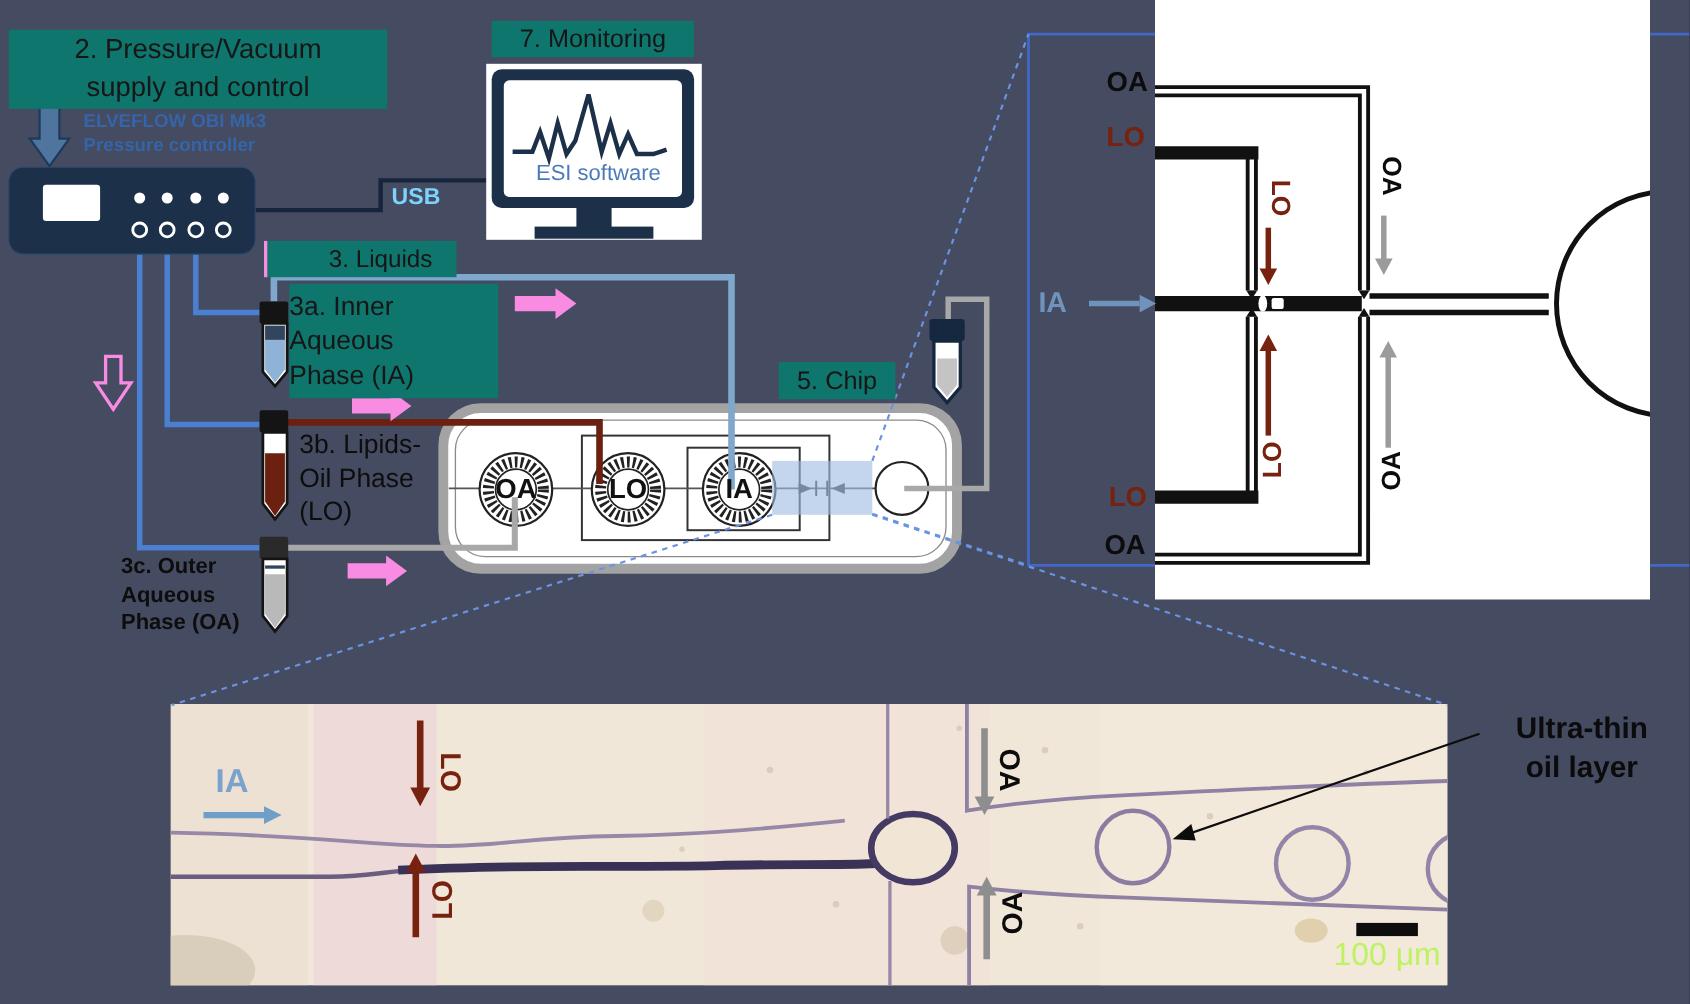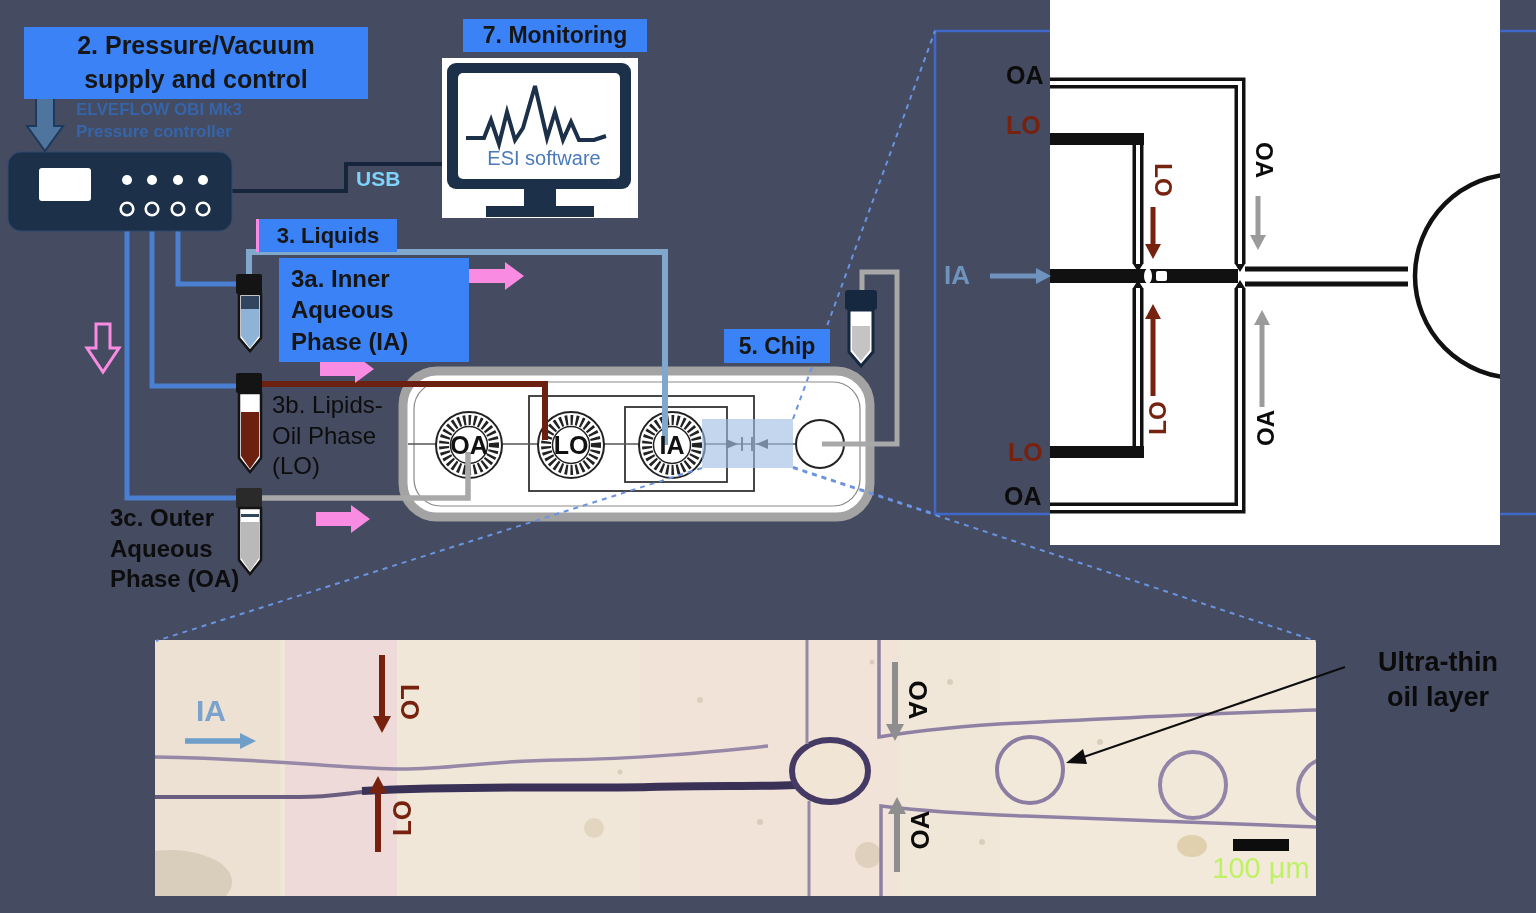--- a/index.html
+++ b/index.html
@@ -1,21 +1,21 @@
 <!DOCTYPE html>
 <html><head>
 <meta charset="utf-8">
 <style>
   html,body{margin:0;padding:0;background:#30344a;}
   #canvas{position:relative;width:1536px;height:913px;overflow:hidden;
     background:#454b61;font-family:"Liberation Sans",sans-serif;}
   #base-svg{position:absolute;left:0;top:0;z-index:1;}
   .lbl{position:absolute;z-index:5;white-space:pre-line;color:#111;}
-  .whitebox{background:#3b82f6;display:flex;align-items:center;justify-content:center;
-    text-align:center;font-weight:700;color:#161616;margin-left:16px;}
+  .whitebox{background:#0f766e;display:flex;align-items:center;justify-content:center;
+    text-align:center;font-weight:400;color:#161616;}
   .rot{position:absolute;z-index:6;width:44px;height:26px;display:flex;align-items:center;
     justify-content:center;font-weight:700;font-size:24px;}
   .rot90{transform:rotate(90deg);}
   .rotm90{transform:rotate(-90deg);}
   .red-t{color:#76220f;}
   .blk-t{color:#0c0c0c;}
 </style>
 </head>
 <body>
 
@@ -259,28 +259,28 @@
 
 <div class="lbl whitebox" style="left:8px;top:27px;width:344px;height:72px;font-size:25px;line-height:1.35;">2. Pressure/Vacuum
 supply and control</div>
 <div class="lbl" style="left:76px;top:99px;width:220px;font-size:17px;line-height:1.3;font-weight:700;color:#3565a8;">ELVEFLOW OBI Mk3
 Pressure controller</div>
 <div class="lbl" style="left:356px;top:167px;font-size:21px;font-weight:700;color:#7dd3fc;">USB</div>
 
 <div class="lbl whitebox" style="left:447px;top:19px;width:184px;height:33px;font-size:23px;">7. Monitoring</div>
 <div class="lbl" style="left:470px;top:147px;width:148px;text-align:center;font-size:20px;color:#4a7ab8;">ESI software</div>
 
-<div class="lbl whitebox" style="left:240px;top:219px;width:138px;height:33px;font-size:22px;border-left:3px solid #f98ce2;">3. Liquids</div>
-<div class="lbl whitebox" style="left:263px;top:258px;width:190px;height:104px;font-size:24px;line-height:1.3;justify-content:flex-start;text-align:left;padding-left:12px;box-sizing:border-box;">3a. Inner
+<div class="lbl whitebox" style="left:240px;top:219px;width:138px;height:33px;font-size:22px;border-left:3px solid #f98ce2;padding-left:34px;">3. Liquids</div>
+<div class="lbl whitebox" style="left:263px;top:258px;width:190px;height:104px;font-size:24px;line-height:1.3;justify-content:flex-start;text-align:left;box-sizing:border-box;">3a. Inner
 Aqueous
 Phase (IA)</div>
 <div class="lbl" style="left:272px;top:390px;width:160px;font-size:24px;line-height:1.28;font-weight:400;color:#0d0d0d;">3b. Lipids-
 Oil Phase
 (LO)</div>
-<div class="lbl" style="left:110px;top:503px;width:170px;font-size:24px;line-height:1.28;font-weight:700;color:#0d0d0d;">3c. Outer
+<div class="lbl" style="left:110px;top:503px;width:170px;font-size:20px;line-height:1.28;font-weight:700;color:#0d0d0d;">3c. Outer
 Aqueous
 Phase (OA)</div>
 
 <div class="lbl whitebox" style="left:708px;top:329px;width:106px;height:34px;font-size:23px;">5. Chip</div>
 <div class="lbl" style="left:447px;top:431px;width:44px;text-align:center;font-size:25px;font-weight:700;z-index:6;">OA</div>
 <div class="lbl" style="left:549px;top:431px;width:44px;text-align:center;font-size:25px;font-weight:700;z-index:6;">LO</div>
 <div class="lbl" style="left:650px;top:431px;width:44px;text-align:center;font-size:25px;font-weight:700;z-index:6;">IA</div>
 
 <div class="lbl" style="left:1006px;top:61px;width:44px;font-size:25px;font-weight:700;color:#0c0c0c;">OA</div>
 <div class="lbl" style="left:1006px;top:111px;width:44px;font-size:25px;font-weight:700;color:#76220f;">LO</div>

